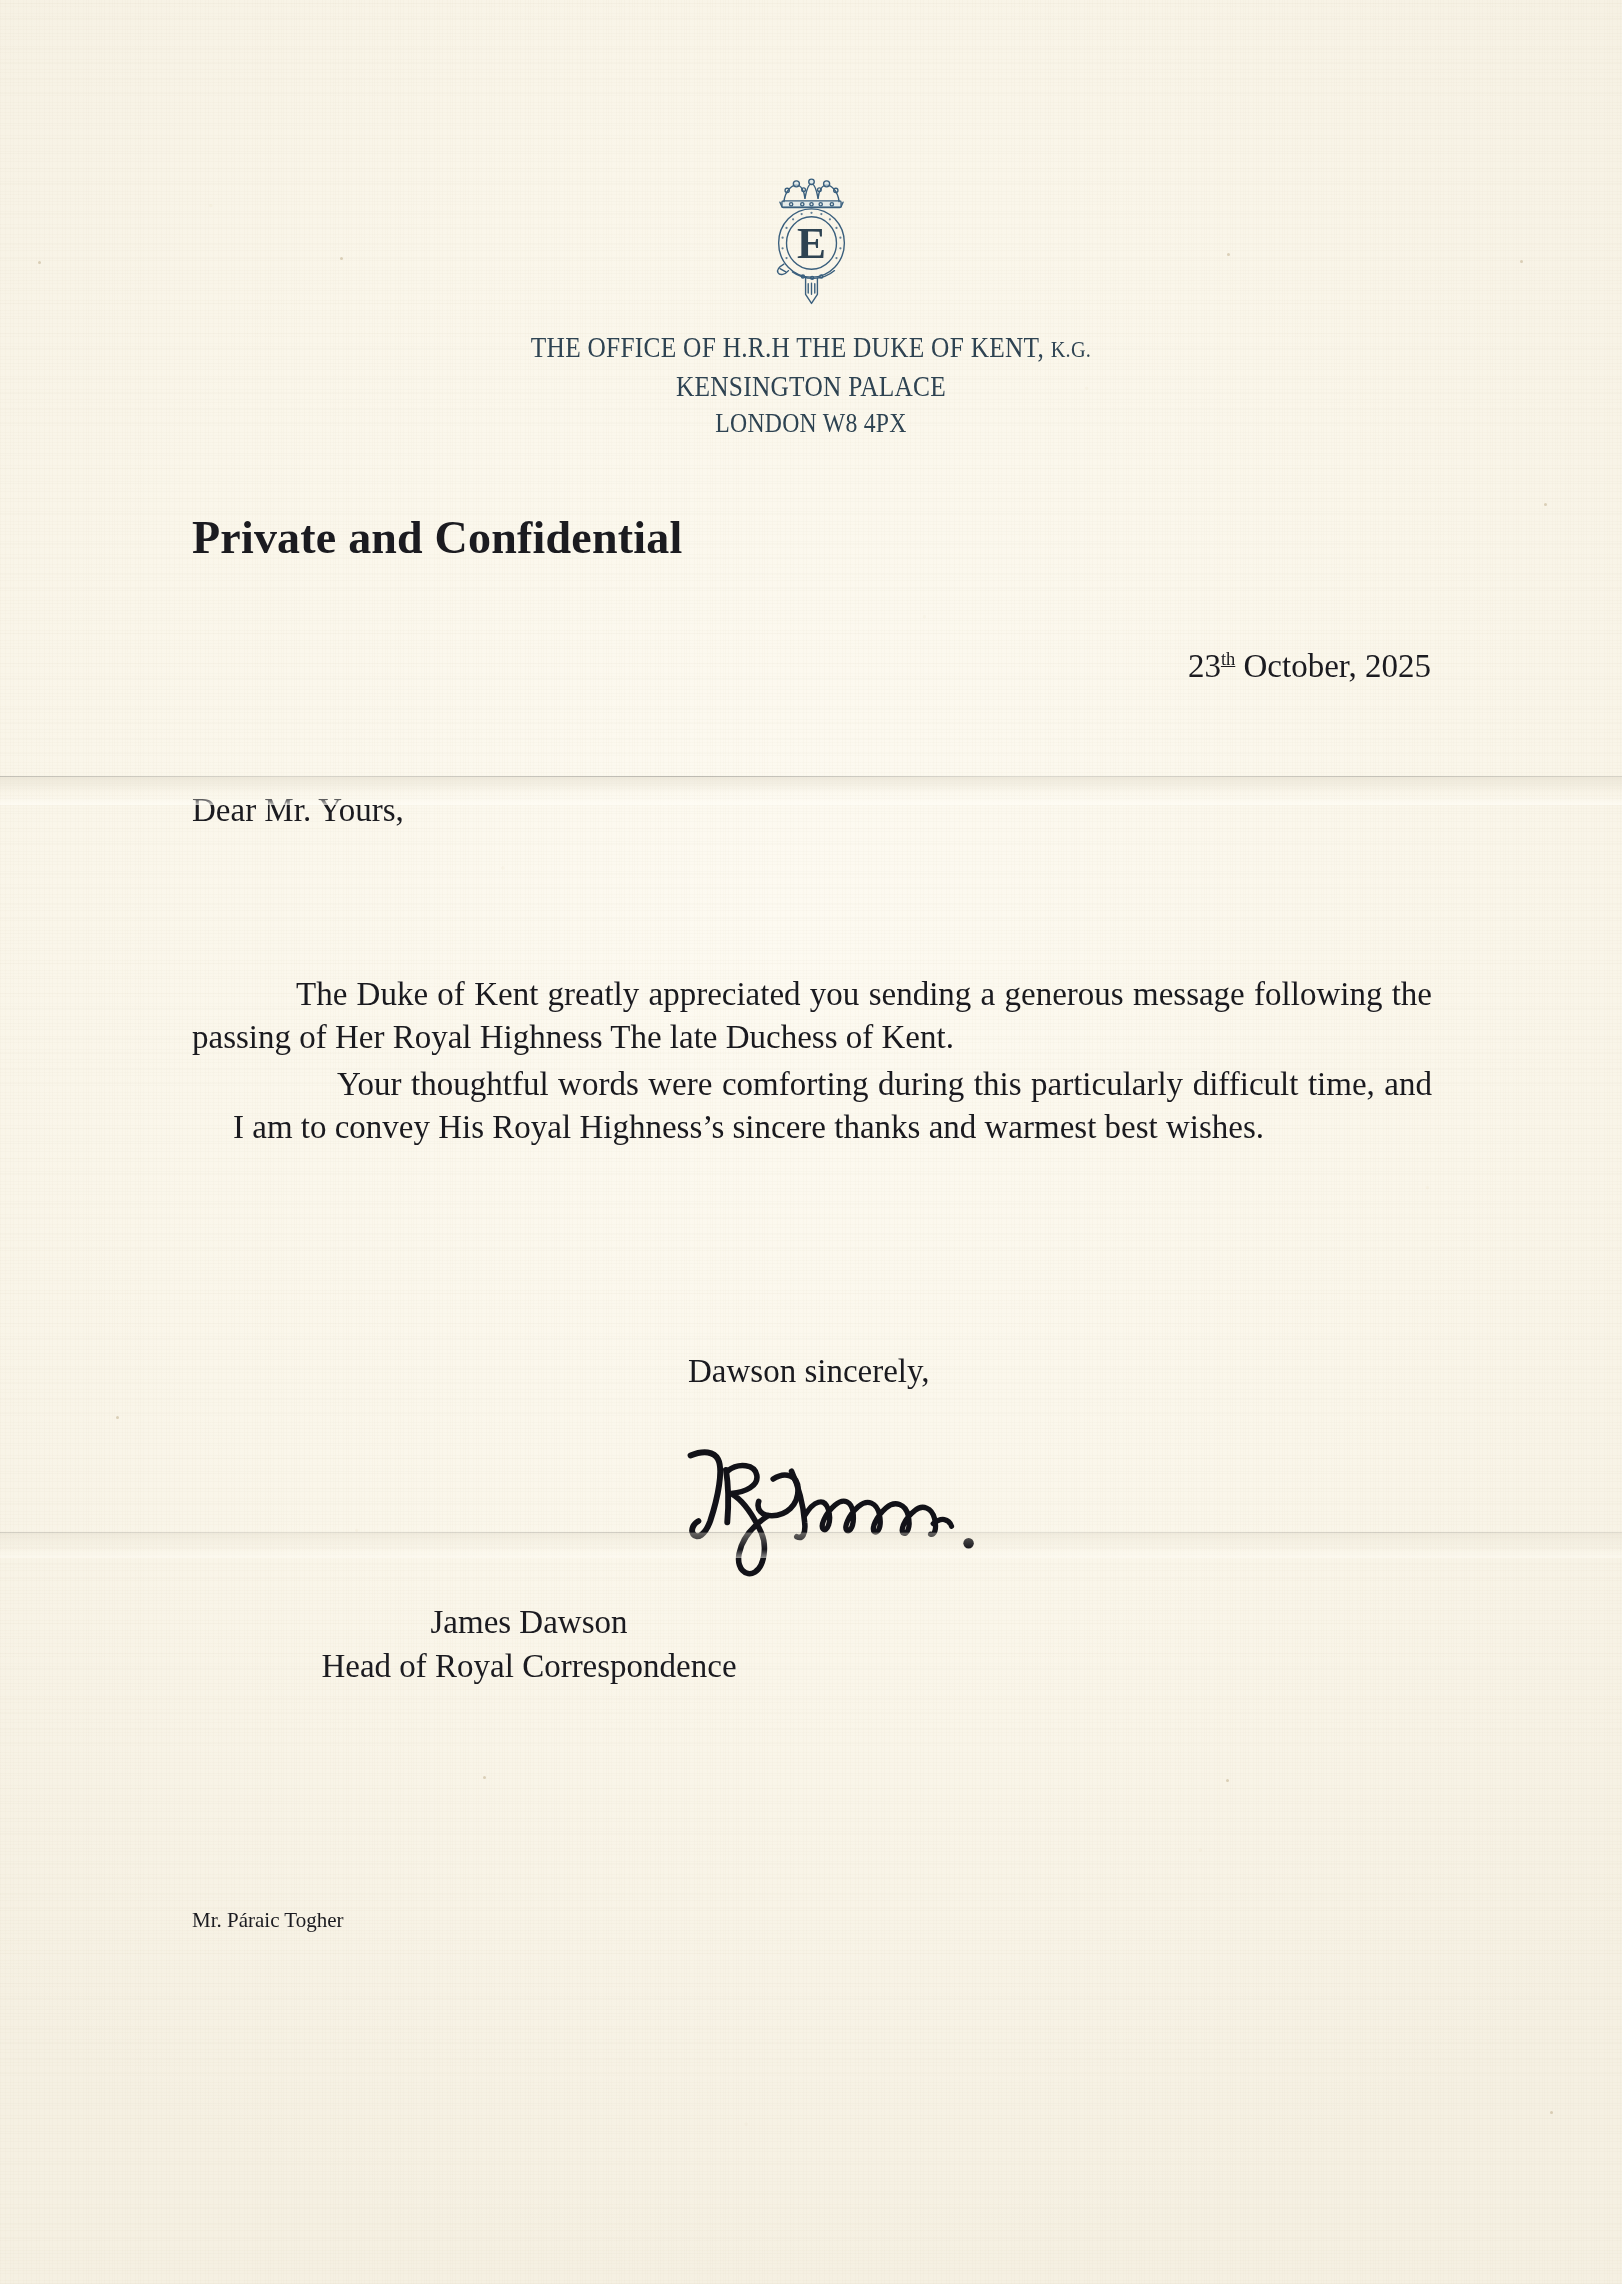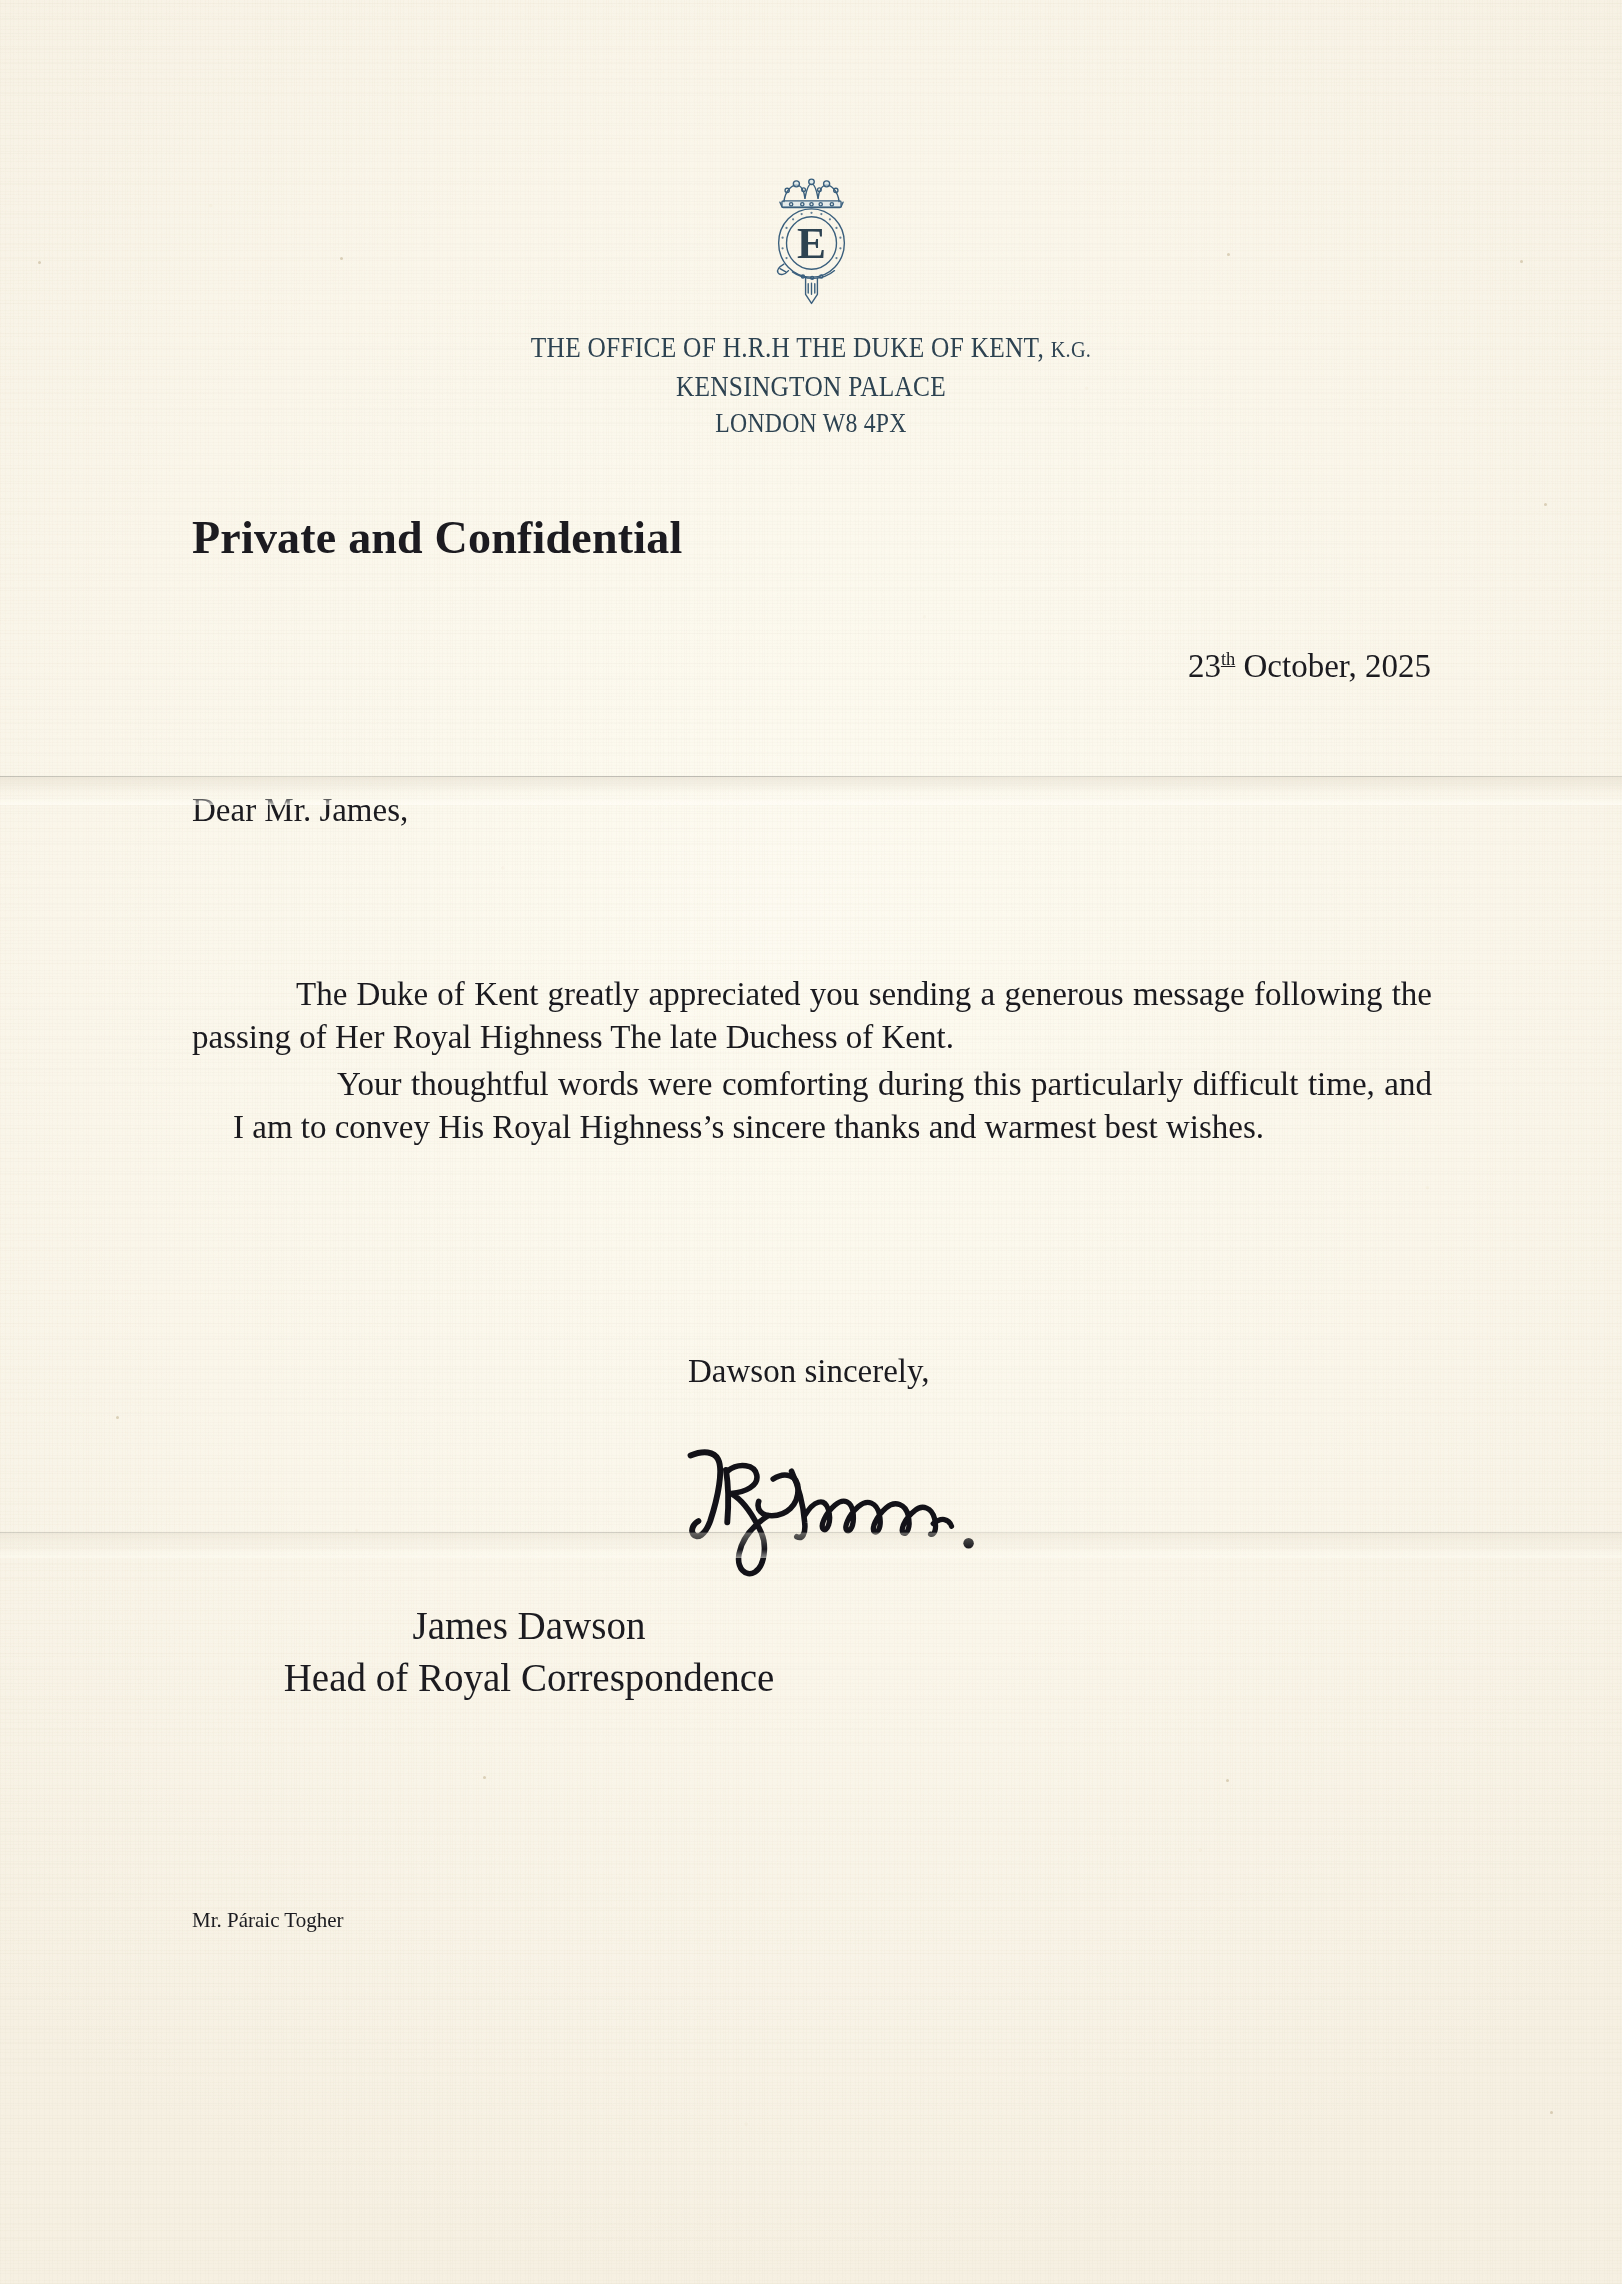--- a/index.html
+++ b/index.html
@@ -185,21 +185,21 @@
     width: 341px;
     height: 151px;
   }
   #signature-svg { display: block; width: 341px; height: 151px; }
 
   #signer-block {
     left: 0;
     top: 1600px;
     width: 1294px;
     text-align: center;
-    font-size: 39px;
+    font-size: 33px;
     line-height: 1.34;
   }
   #signer-block > div { transform: translateX(-118px); }
 
   #recipient {
     left: 192px;
     top: 1908px;
     font-size: 21px;
   }
 </style>
@@ -288,21 +288,21 @@
       <div class="hl-3">LONDON W8 4PX</div>
     </div>
   </div>
 
   <div id="confidential" class="txt">Private and Confidential</div>
 
   <div id="date-line" class="txt">
     <span>23</span><sup>th</sup><span> October, 2025</span>
   </div>
 
-  <div id="salutation" class="txt">Dear Mr. James,</div>
+  <div id="salutation" class="txt">Dear Mr. Yours,</div>
 
   <div id="body">
     <p>The Duke of Kent greatly appreciated you sending a generous message following the passing of Her Royal Highness The late Duchess of Kent.</p>
     <p>Your thoughtful words were comforting during this particularly difficult time, and I am to convey His Royal Highness’s sincere thanks and warmest best wishes.</p>
   </div>
 
   <div id="closing" class="txt">Dawson sincerely,</div>
 
   <div id="signature-wrap">
     <svg id="signature-svg" viewBox="0 0 520 230">

